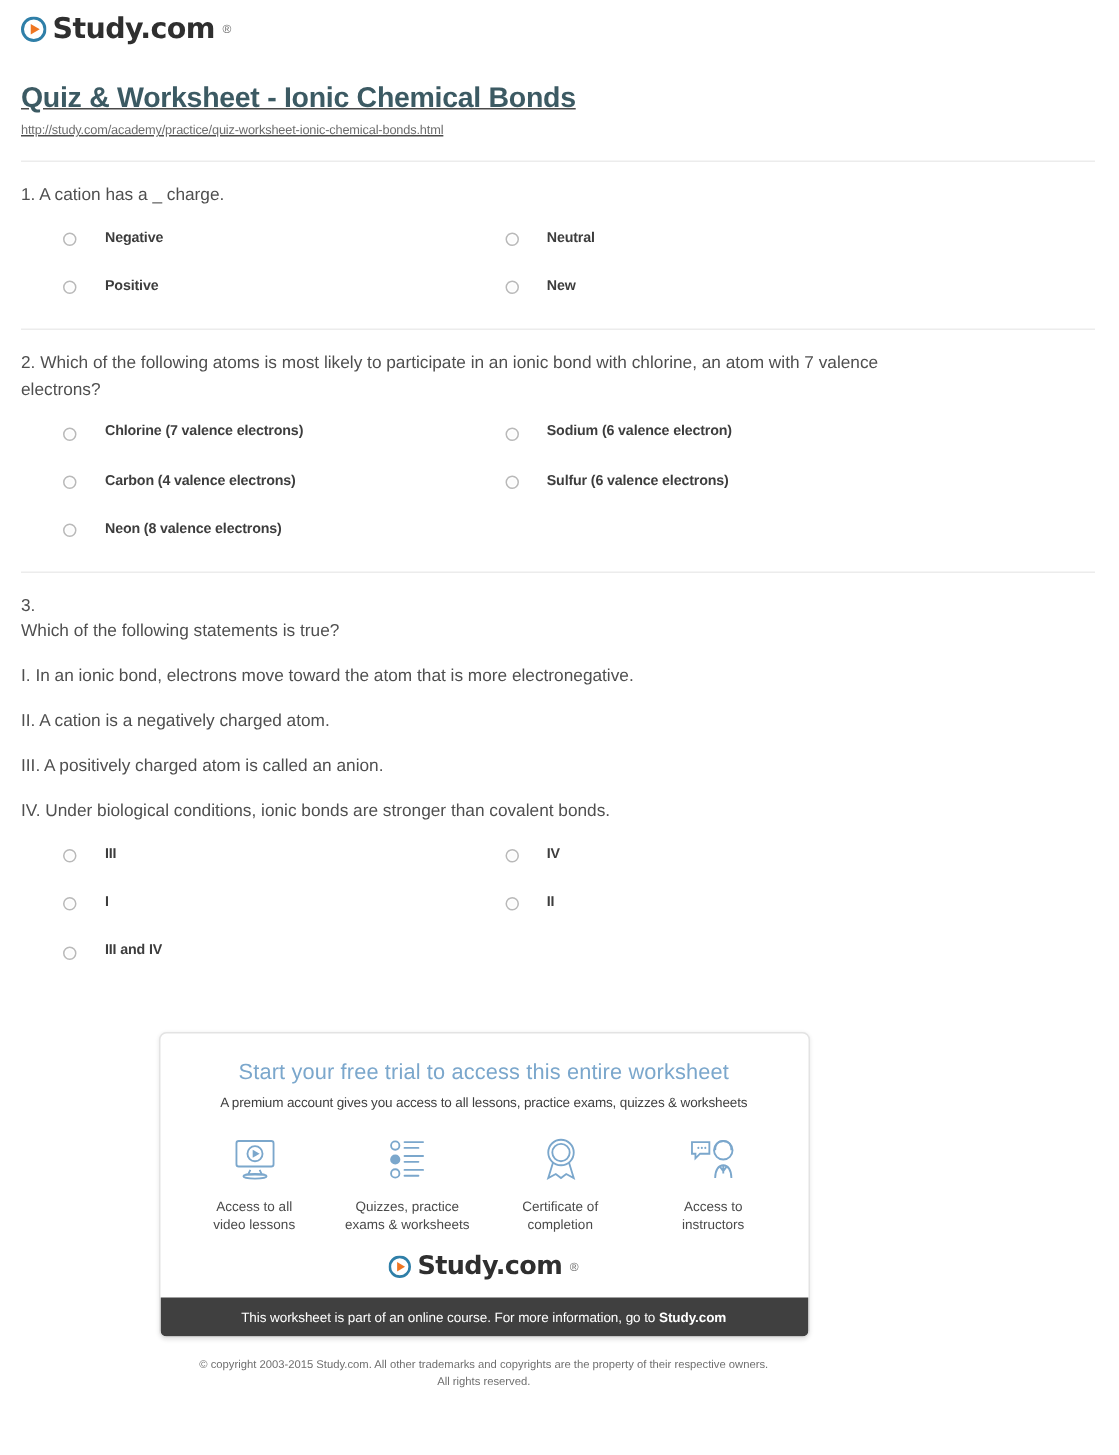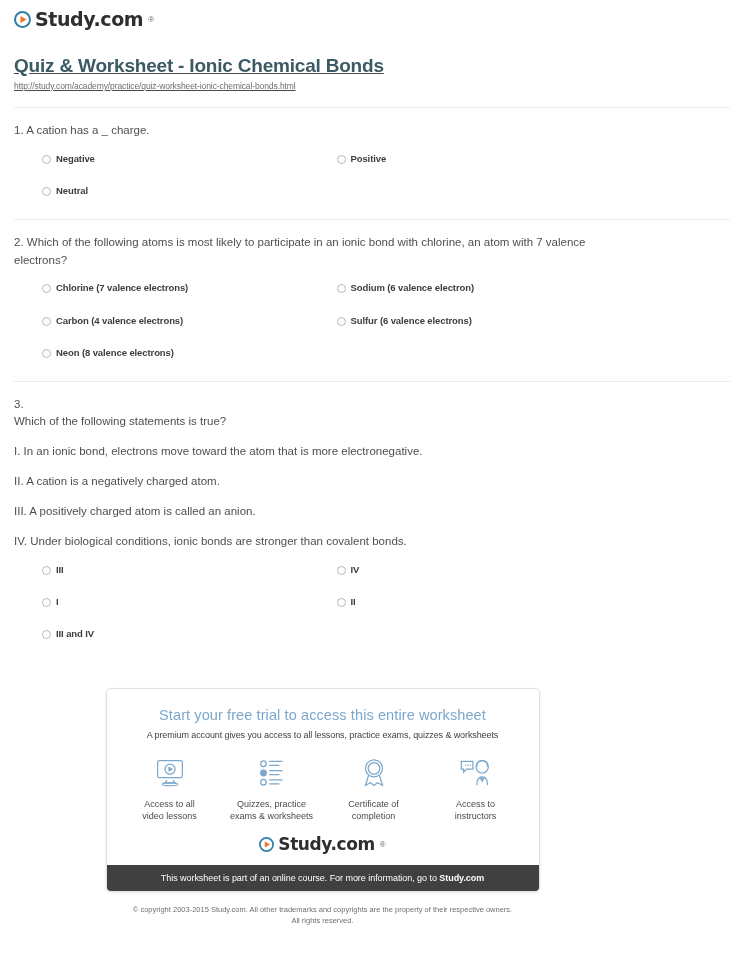--- a/index.html
+++ b/index.html
@@ -79,22 +79,22 @@
   }
 
   .options {
     display: flex;
     flex-wrap: wrap;
     padding: 14px 0 0 28px;
   }
   .option {
     width: 50%;
     display: flex;
-    align-items: flex-start;
-    gap: 5px;
+    align-items: center;
+    gap: 19px;
     padding: 0 0 22px 0;
     font-size: 9.5px;
     font-weight: bold;
     color: #3d3d3d;
     letter-spacing: -0.1px;
   }
   .radio {
     width: 9px; height: 9px;
     border-radius: 50%;
     border: 1px solid #b9b9b9;
@@ -198,25 +198,29 @@
 
   <div class="question">
     <p class="q-stem">1. A cation has a _ charge.</p>
     <div class="options">
       <div class="option">
         <span class="radio"></span>
         <span class="opt-label">Negative</span>
       </div>
       <div class="option">
         <span class="radio"></span>
+        <span class="opt-label">Neutral</span>
+      </div>
+      <div class="option">
+        <span class="radio"></span>
         <span class="opt-label">Positive</span>
       </div>
       <div class="option">
         <span class="radio"></span>
-        <span class="opt-label">Neutral</span>
+        <span class="opt-label">New</span>
       </div>
     </div>
   </div>
   <div class="q-sep"></div>
 
   <div class="question">
     <p class="q-stem narrow">2. Which of the following atoms is most likely to participate in an ionic bond with chlorine, an atom with 7 valence electrons?</p>
     <div class="options">
       <div class="option">
         <span class="radio"></span>

